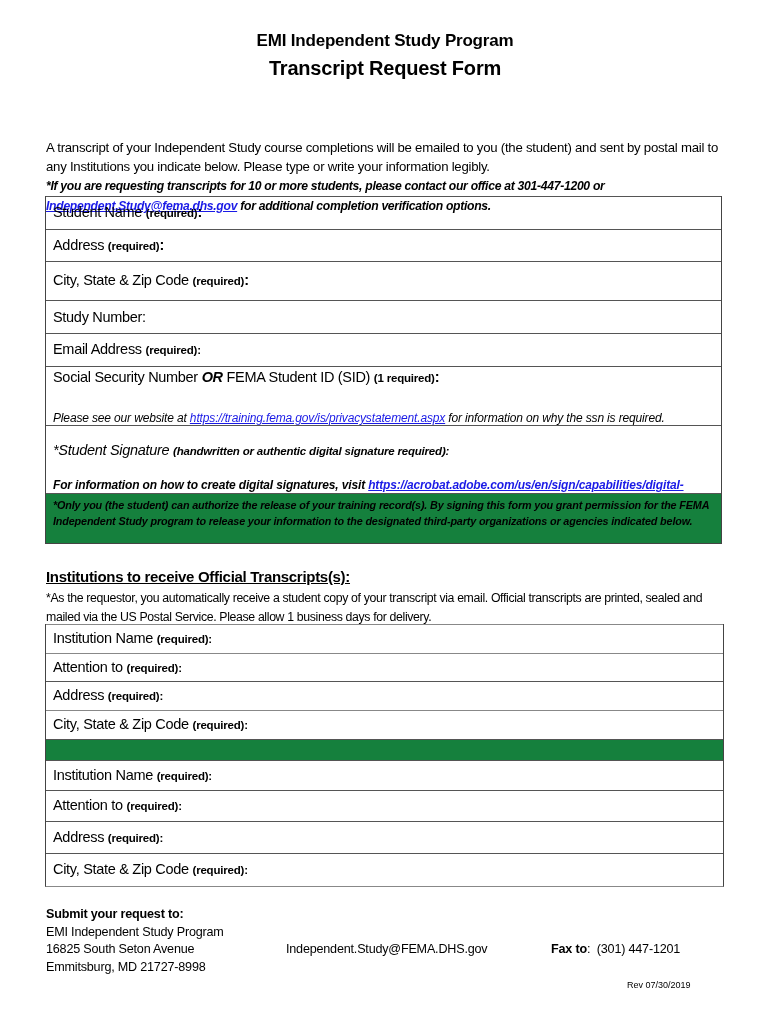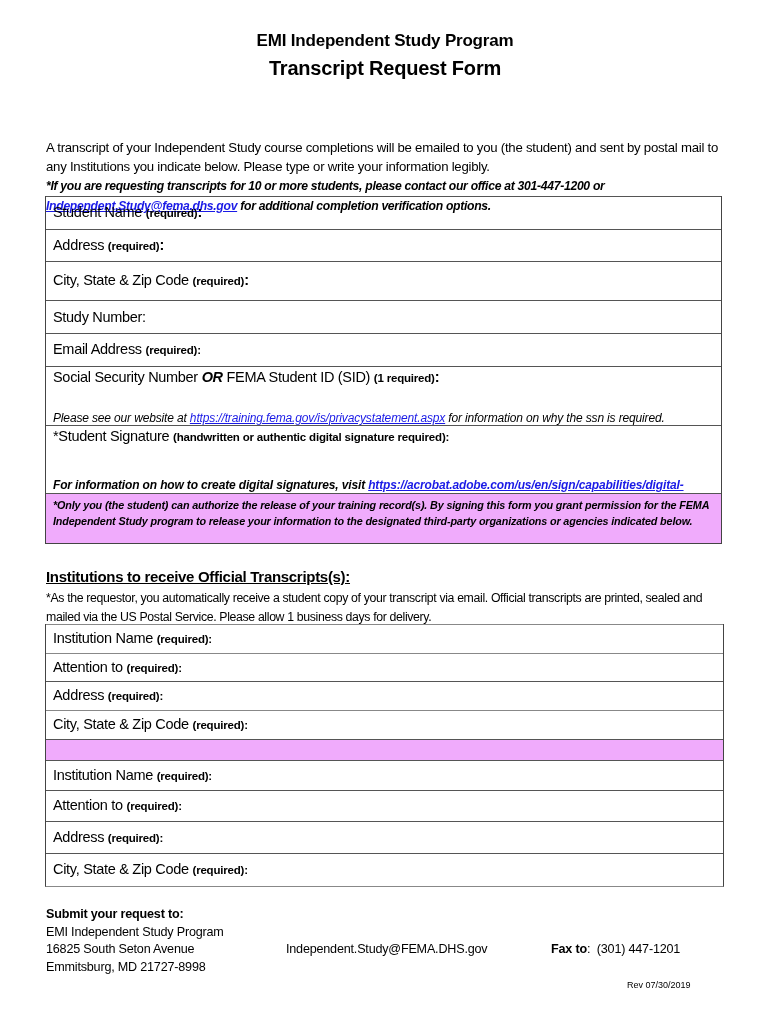--- a/index.html
+++ b/index.html
@@ -6,21 +6,21 @@
   body { width: 770px; height: 1024px; position: relative; overflow: hidden;
          font-family: "Liberation Sans", sans-serif; color: #000; }
   .abs { position: absolute; }
   .title1 { top: 31px; left: 0; width: 770px; text-align: center; font-size: 17px; font-weight: bold; letter-spacing: -0.2px; }
   .title2 { top: 57px; left: 0; width: 770px; text-align: center; font-size: 20px; font-weight: bold; letter-spacing: -0.2px; }
   .intro { top: 110px; left: 46px; width: 680px; font-size: 13.2px; line-height: 19px; letter-spacing: -0.25px; margin-top: 28px; }
   .intro .italic { font-style: italic; font-weight: bold; font-size: 12.2px; letter-spacing: -0.3px; }
   a.link { color: #1a1ae6; text-decoration: underline; }
   .table { left: 45px; border-left: 1px solid #444; border-right: 1px solid #444; }
   .row { position: relative; border-top: 1px solid #555; box-sizing: border-box; padding-left: 7px; overflow: hidden; }
-  .row.gray { background: #f0abfc; }
+  .row.gray { background: #15803d; }
   .lbl { font-size: 14.5px; letter-spacing: -0.3px; position: absolute; left: 7px; }
   .req { font-size: 11.5px; font-weight: bold; letter-spacing: -0.2px; }
   .colon { font-weight: bold; }
   .note { position: absolute; left: 7px; font-size: 12px; font-style: italic; letter-spacing: -0.15px; }
   .note.bold { font-weight: bold; }
   .grayblock { font-size: 10.8px; font-style: italic; font-weight: bold; line-height: 16px; padding: 3px 7px 0 7px; letter-spacing: -0.15px; }
   .section-head { top: 568px; left: 46px; font-size: 15px; font-weight: bold; text-decoration: underline; letter-spacing: -0.3px; }
   .section-note { top: 589px; left: 46px; width: 680px; font-size: 12.3px; line-height: 19px; letter-spacing: -0.35px; }
   .footer { font-size: 12.6px; line-height: 17.5px; letter-spacing: -0.2px; }
   .submit-title { font-weight: bold; }
@@ -54,21 +54,21 @@
     <span class="lbl" style="top:8px;">Study Number:</span>
   </div>
   <div class="row" style="height:33px;">
     <span class="lbl" style="top:7px;"><span>Email Address </span><span class="req">(required):</span></span>
   </div>
   <div class="row" style="height:59px;">
     <span class="lbl" style="top:2px;"><span>Social Security Number </span><b><i>OR</i></b><span> FEMA Student ID (SID) </span><span class="req">(1 required)</span><span class="colon">:</span></span>
     <span class="note" style="top:44px;"><span>Please see our website at </span><a class="link">https://training.fema.gov/is/privacystatement.aspx</a><span> for information on why the ssn is required.</span></span>
   </div>
   <div class="row" style="height:68px;">
-    <span class="lbl" style="top:2px;"><span>*Student Signature </span><span class="req">(handwritten or authentic digital signature required):</span></span>
+    <span class="lbl" style="top:16px;font-style:italic;"><span>*Student Signature </span><span class="req">(handwritten or authentic digital signature required):</span></span>
     <span class="note bold" style="top:52px;"><span>For information on how to create digital signatures, visit </span><a class="link">https://acrobat.adobe.com/us/en/sign/capabilities/digital-signatures-faq.html</a></span>
   </div>
   <div class="row gray" style="height:50px; padding-left:0;">
     <div class="grayblock">*Only you (the student) can authorize the release of your training record(s).  By signing this form you grant permission for the FEMA Independent Study program to release your information to the designated third-party organizations or agencies indicated below.</div>
   </div>
 </div>
 
 <div class="abs section-head">Institutions to receive Official Transcripts(s):</div>
 <div class="abs section-note">*As the requestor, you automatically receive a student copy of your transcript via email. Official transcripts are printed, sealed and mailed via the US Postal Service. Please allow 1 business days for delivery.</div>
 

